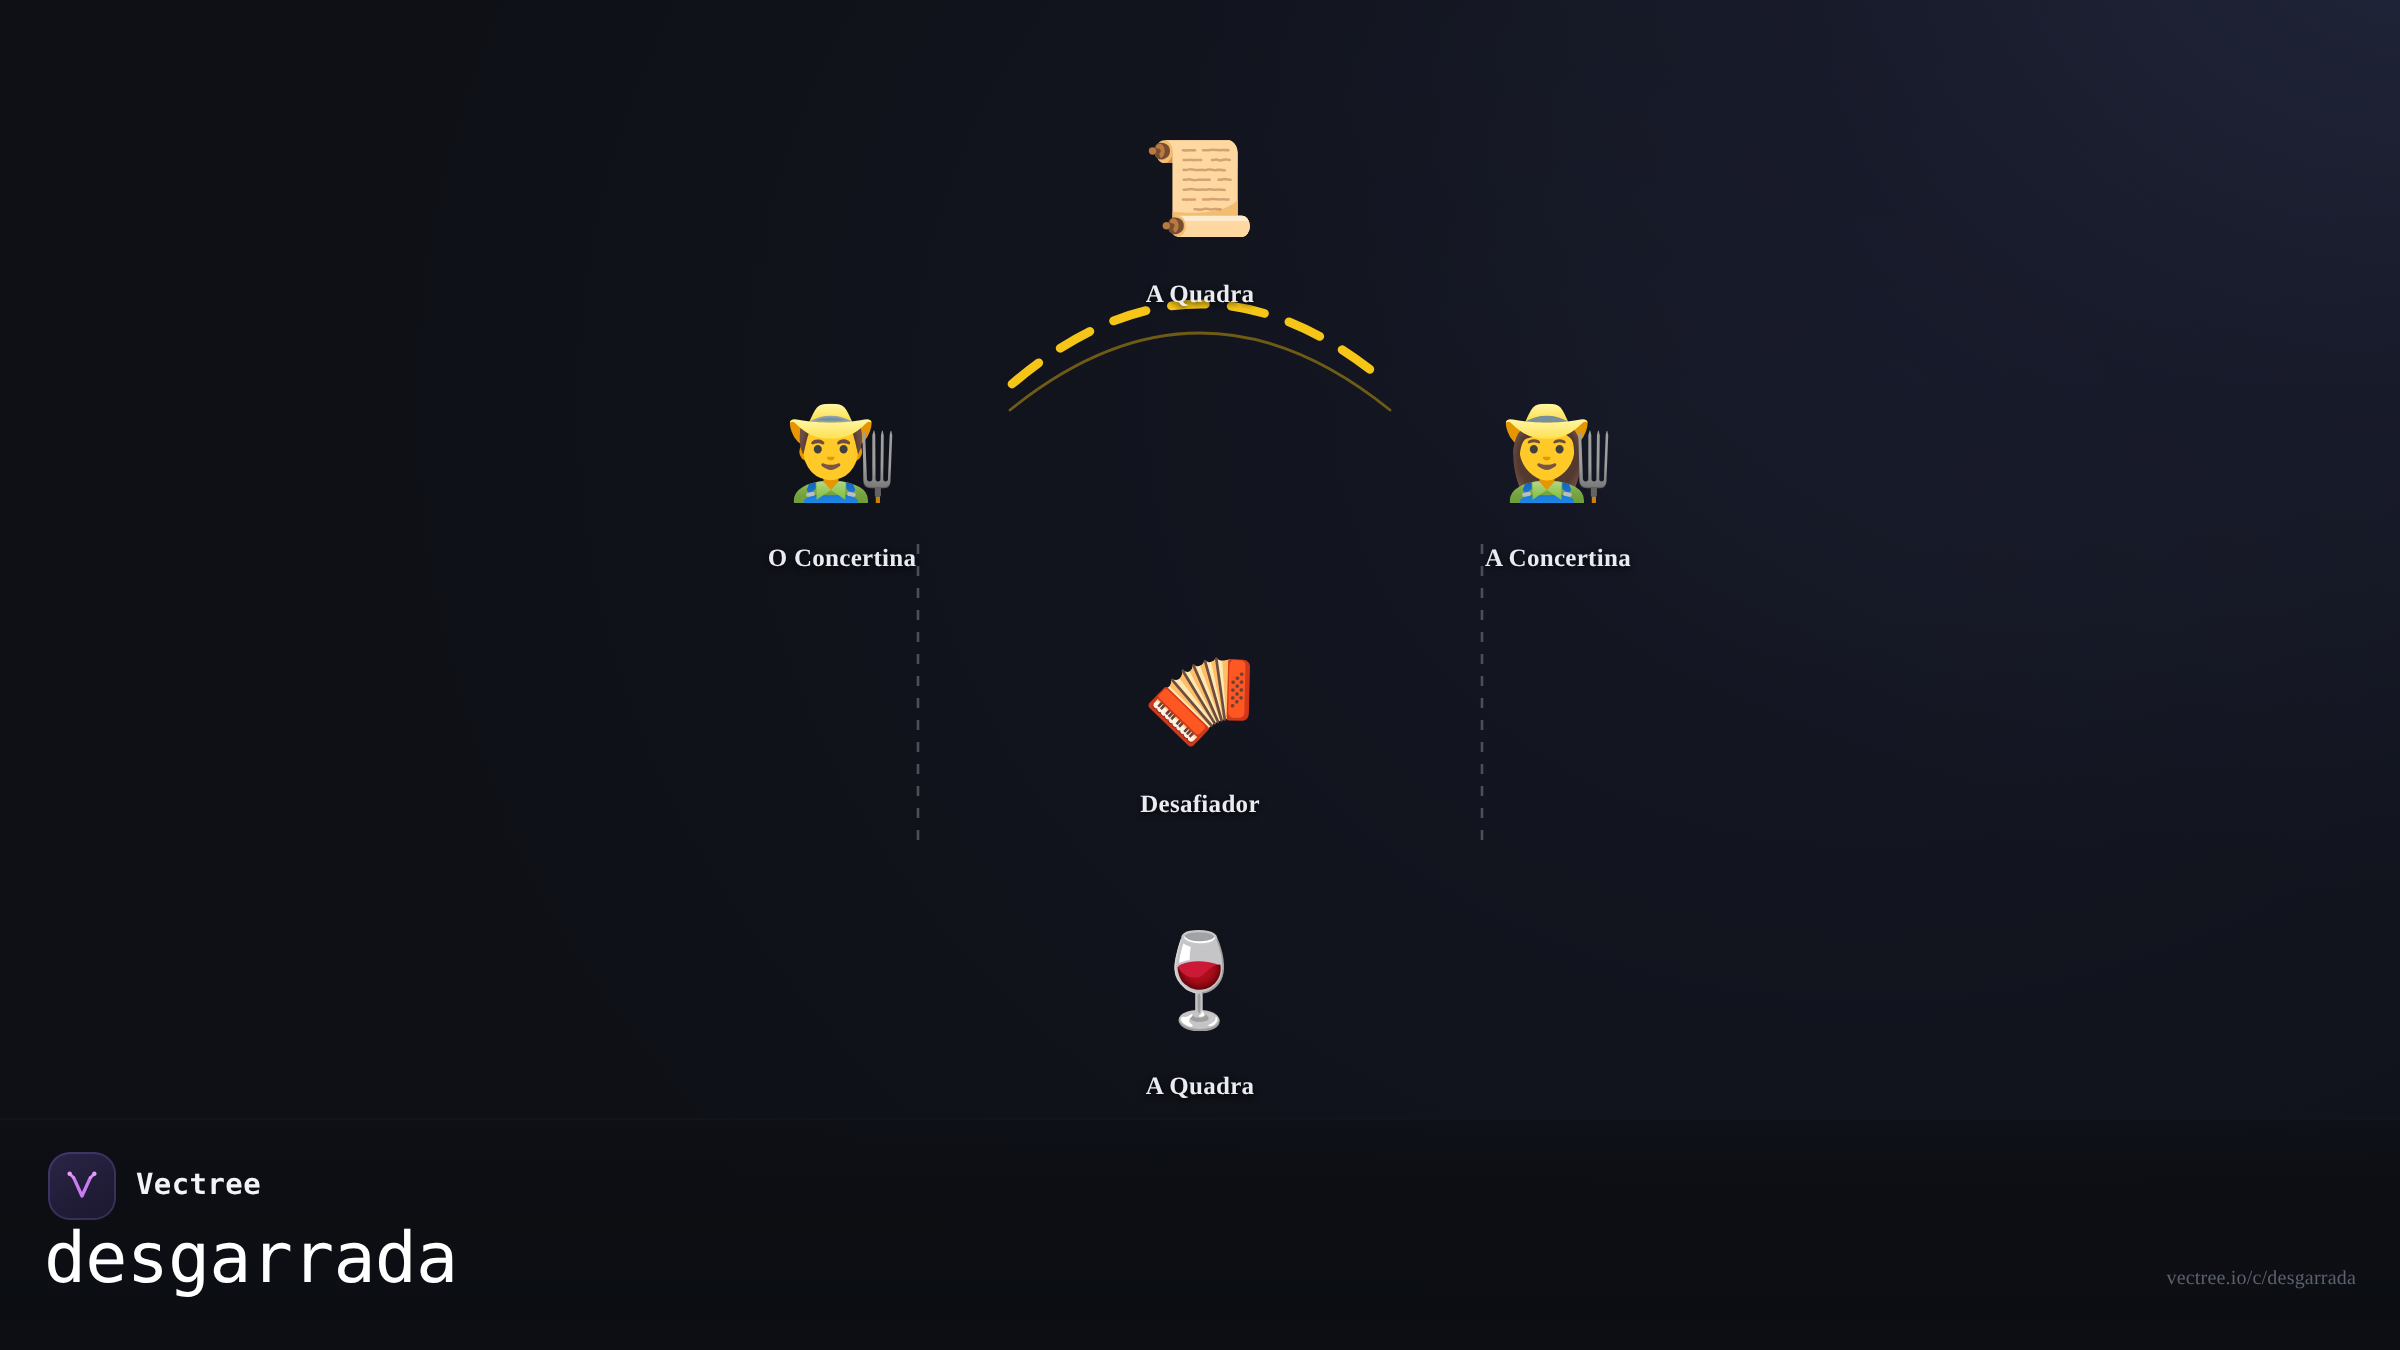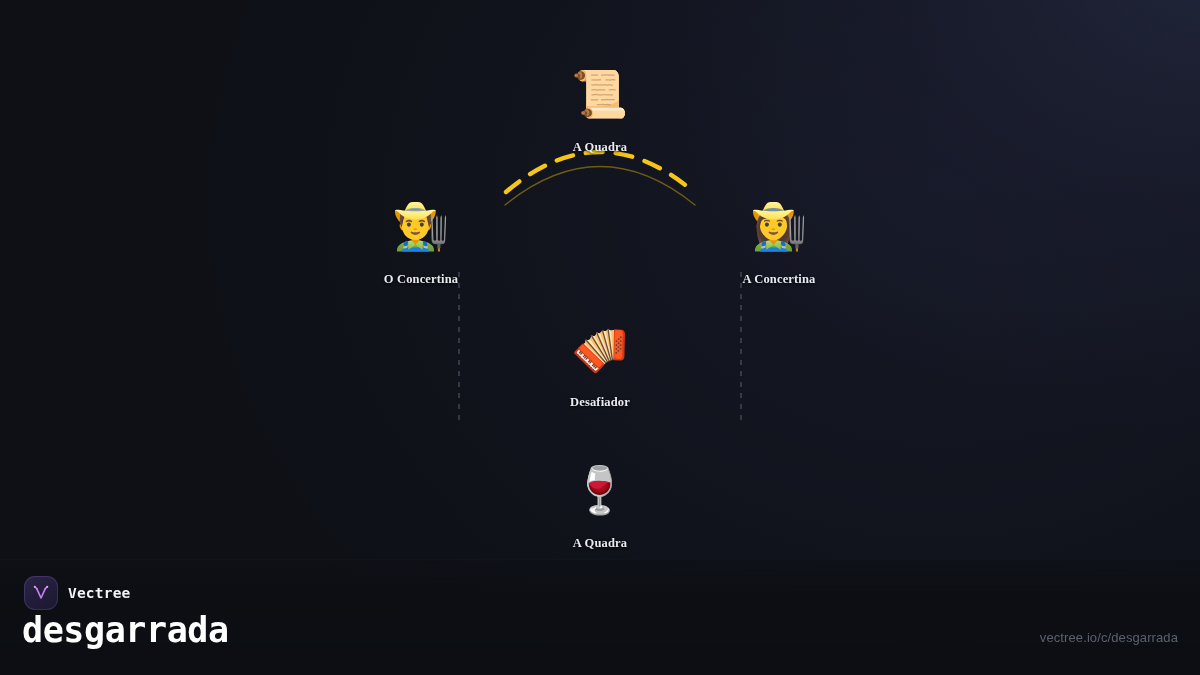--- a/index.html
+++ b/index.html
@@ -107,30 +107,30 @@
     font-weight: bold;
     color: #f2f3f7;
     letter-spacing: 0.2px;
   }
   #page-title {
     position: absolute;
     left: 22px;
     top: 50px;
     font-family: "DejaVu Sans Mono", monospace;
     font-size: 35px;
-    font-weight: bold;
+    font-weight: normal;
     letter-spacing: -0.4px;
     color: #ffffff;
   }
   #site-url {
     position: absolute;
     right: 22px;
     bottom: 30px;
-    font-family: Liberation Sans, sans-serif;
-    font-size: 13px;
+    font-family: Liberation Serif, serif;
+    font-size: 10px;
     color: #5b606e;
     letter-spacing: 0.1px;
   }
 </style>
 </head>
 <body>
 
 <div id="bg-glow-tr"></div>
 <div id="bg-glow-soft"></div>
 

